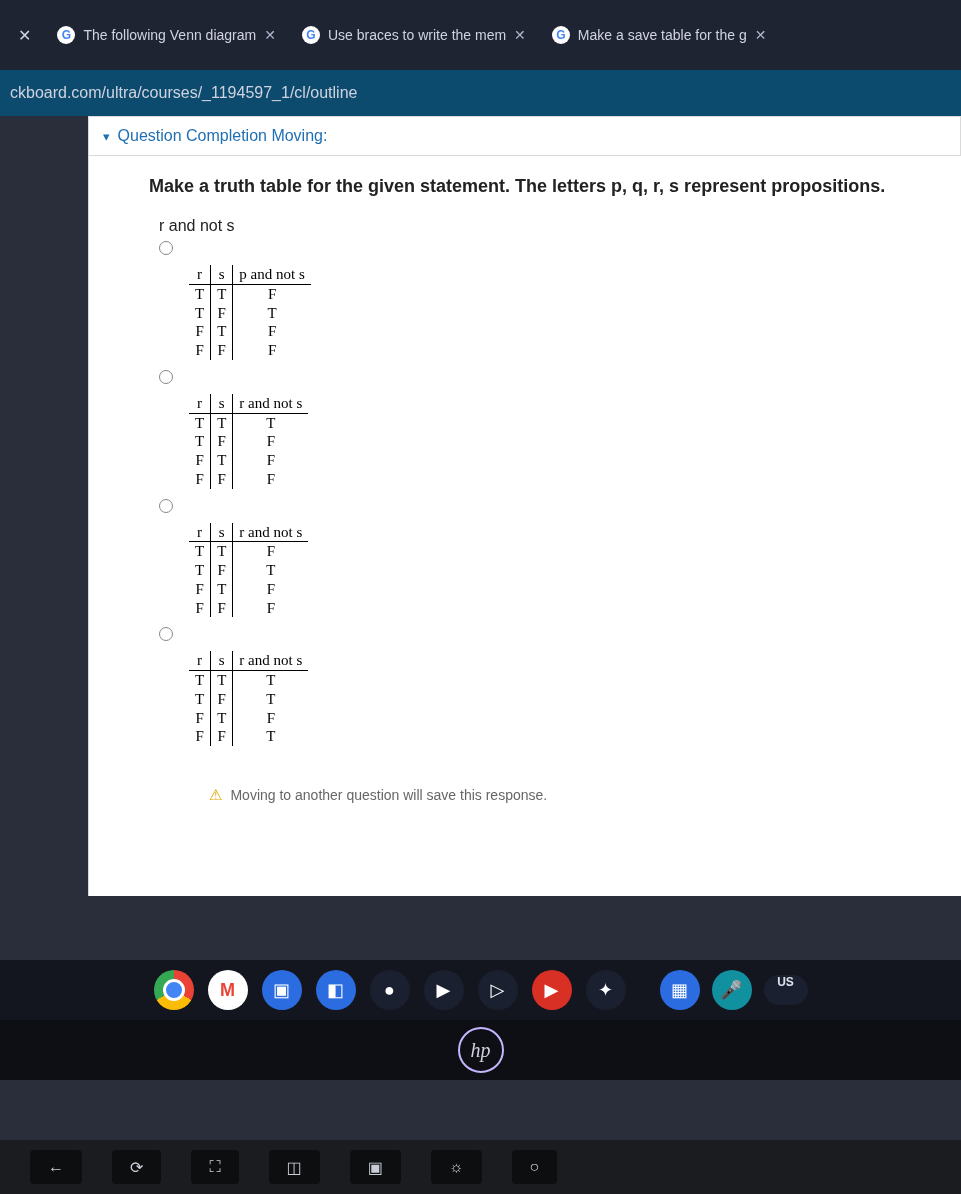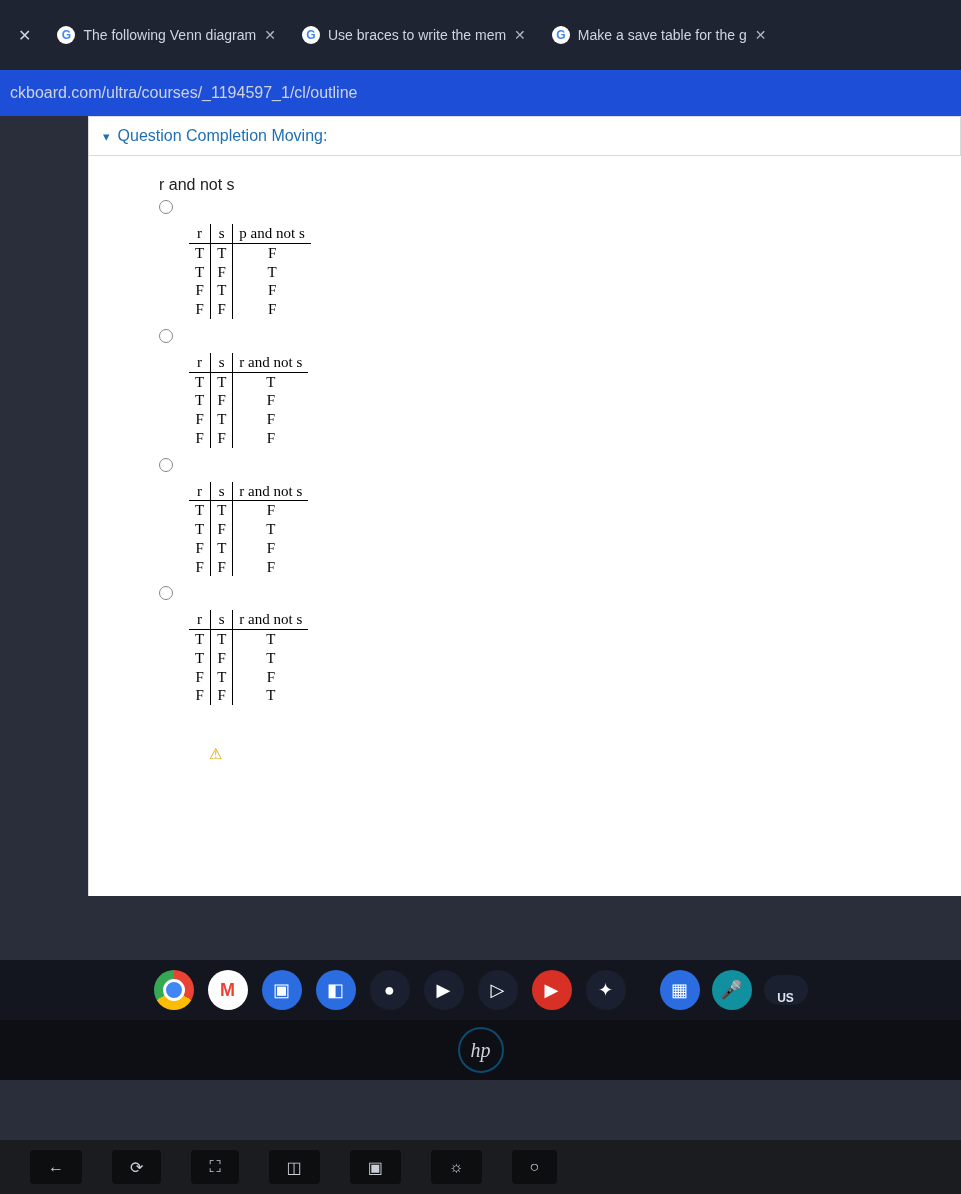--- a/index.html
+++ b/index.html
@@ -44,21 +44,21 @@
     color: #aeb4c8;
     font-size: 14px;
     flex-shrink: 0;
   }
   .leading-close {
     color: #d0d4e0;
     font-size: 16px;
     padding: 0 10px;
   }
   .url-bar {
-    background: #1d4ed8;
+    background: #0c4a6e;
     color: #cfd3df;
     padding: 14px 10px;
     font-size: 16px;
   }
   .content-wrap {
     background: #2a2d3a;
     padding: 0;
     position: relative;
   }
   .side-dark {
@@ -166,38 +166,38 @@
   .app.gmail { background:#fff; color:#ea4335; font-weight:bold; }
   .app.blue { background:#2b6de0; }
   .app.dark { background:#1b2030; }
   .app.red { background:#d93025; }
   .app.teal { background:#1190a0; }
   .pill {
     width: 44px; height: 30px;
     border-radius: 15px;
     background: #1b2030;
     color: #dfe3ee;
-    display: flex; align-items: flex-end; justify-content: center;
+    display: flex; align-items: flex-start; justify-content: center;
     font-size: 12px;
     font-weight: bold;
   }
   .shelf-right {
     display: flex; gap: 12px; align-items: center;
     margin-left: 20px;
   }
   .hp-strip {
     position: absolute;
     left:0; right:0; top: 1020px;
     height: 60px;
     background: #0e0f14;
     display:flex; align-items:center; justify-content:center;
   }
   .hp-logo {
     width: 46px; height: 46px; border-radius: 50%;
-    border: 2px solid #0c4a6e;
+    border: 2px solid #c4b5fd;
     color: #cfd3df;
     font-style: italic;
     font-family: Georgia, serif;
     font-size: 20px;
     display:flex;align-items:center;justify-content:center;
   }
   .kb {
     position:absolute; left:0; right:0; top:1140px; height:54px;
     background:#1a1c20;
     display:flex; gap:30px; padding:10px 30px;
@@ -242,20 +242,21 @@
   <div class="side-dark"></div>
 
   <div class="page">
 
     <div class="status-bar">
       <span class="chev">▾</span>
       <span>Question Completion Moving:</span>
     </div>
 
     <div class="question">
+      <div class="q-title">Make a truth table for the given statement. The letters p, q, r, s represent propositions.</div>
       <div class="stem">r and not s</div>
 
       <div class="option">
         <span class="radio"></span>
         <table class="tt">
           <thead>
               <tr>
             <th>r</th>
             <th class="vline-l">s</th>
             <th class="vline-l">p and not s</th>
@@ -386,20 +387,21 @@
                 <td>F</td>
                 <td class="vline-l">F</td>
                 <td class="vline-l">T</td>
               </tr>
           </tbody>
         </table>
       </div>
 
       <div class="warn">
         <span class="warn-icon">⚠</span>
+        <span>Moving to another question will save this response.</span>
       </div>
     </div>
   </div>
 </div>
 
 <div class="shelf">
   <div class="app chrome"></div>
   <div class="app gmail">M</div>
   <div class="app blue">▣</div>
   <div class="app blue">◧</div>

